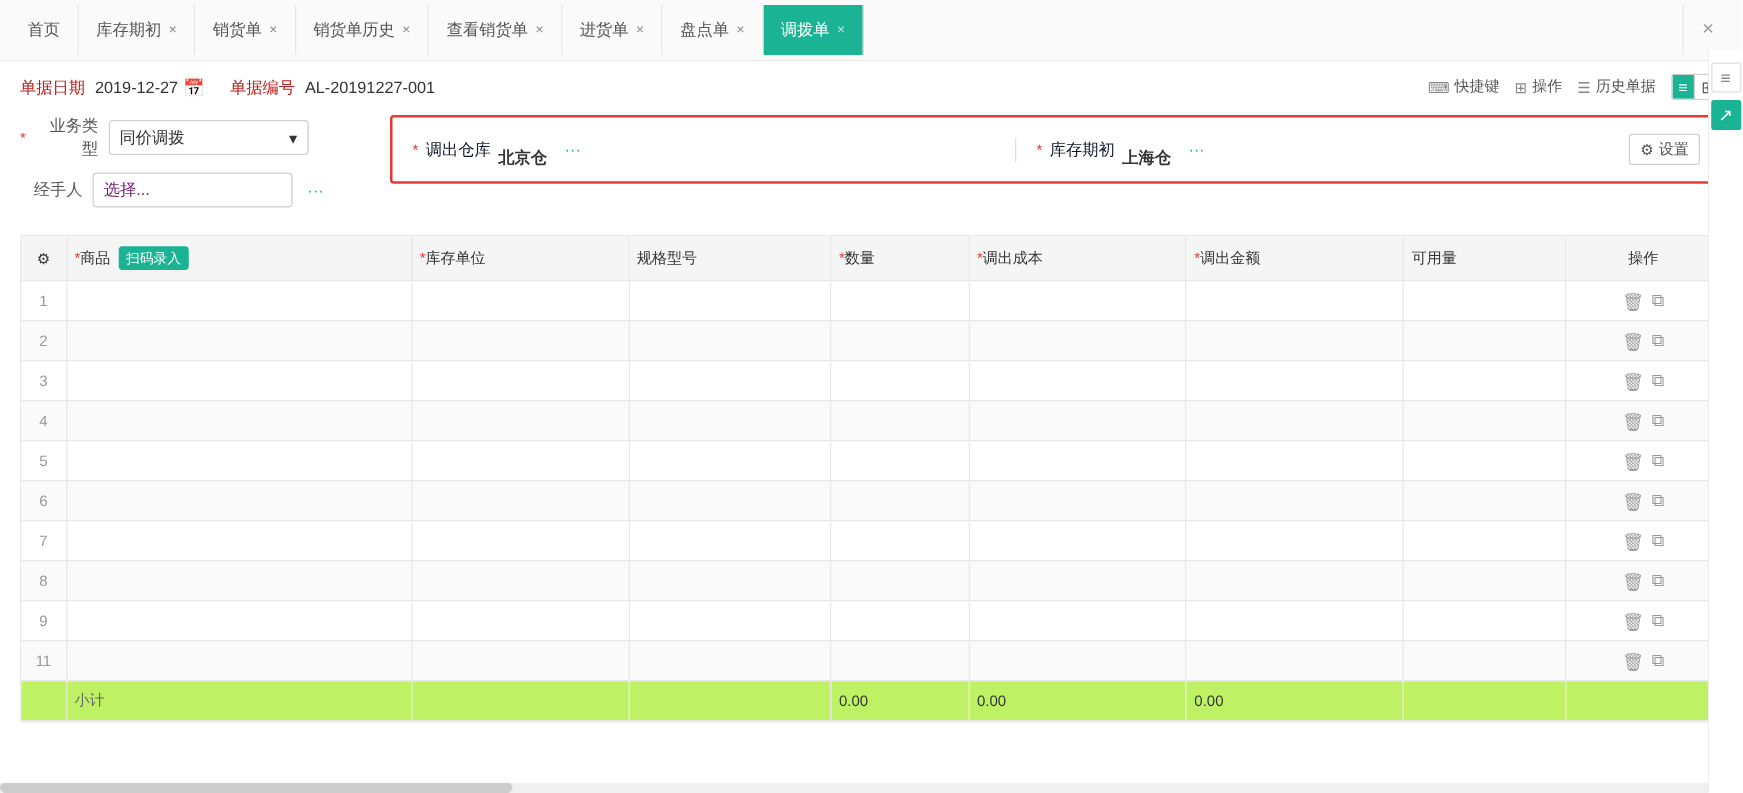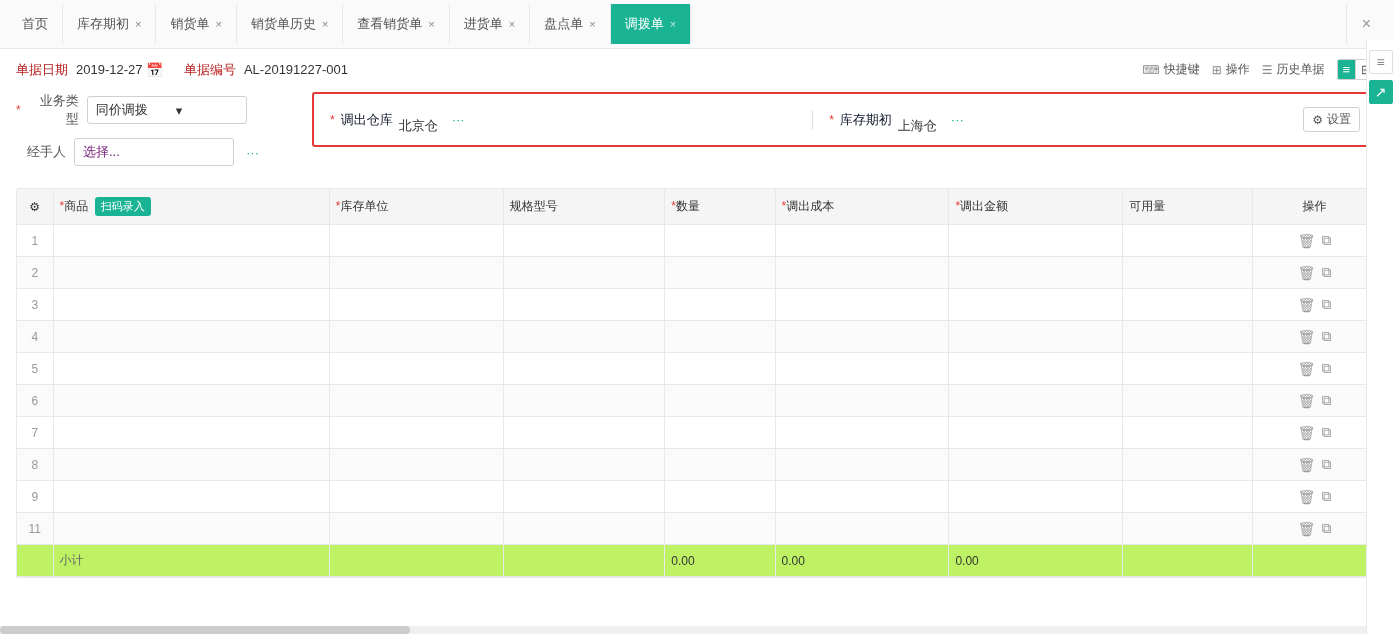--- a/index.html
+++ b/index.html
@@ -126,21 +126,21 @@
       position: relative;
     }
     .warehouse-field {
       display: flex;
       align-items: center;
       gap: 6px;
       flex: 1;
     }
     .warehouse-required { color: #e53935; font-size: 12px; }
     .warehouse-label { color: #0f172a; }
-    .warehouse-value { color: #333; font-weight: 400; margin-top: 13px; }
+    .warehouse-value { color: #333; font-weight: 700; margin-top: 13px; }
     .warehouse-more {
       color: #1ab394;
       cursor: pointer;
       font-size: 13px;
       margin-left: 8px;
     }
     .warehouse-divider {
       width: 1px;
       height: 20px;
       background: #e0e0e0;
@@ -174,22 +174,21 @@
     }
     .form-field-select {
       display: flex;
       align-items: center;
       border: 1px solid #d0d0d0;
       border-radius: 3px;
       padding: 4px 8px;
       width: 160px;
       cursor: pointer;
       background: #fff;
-      justify-content: flex-start;
-      gap: 28px;
+      justify-content: space-between;
     }
     .form-field-input {
       display: flex;
       align-items: center;
       border: 1px solid #d0d0d0;
       border-radius: 3px;
       padding: 4px 8px;
       width: 160px;
       cursor: pointer;
       background: #fff;

